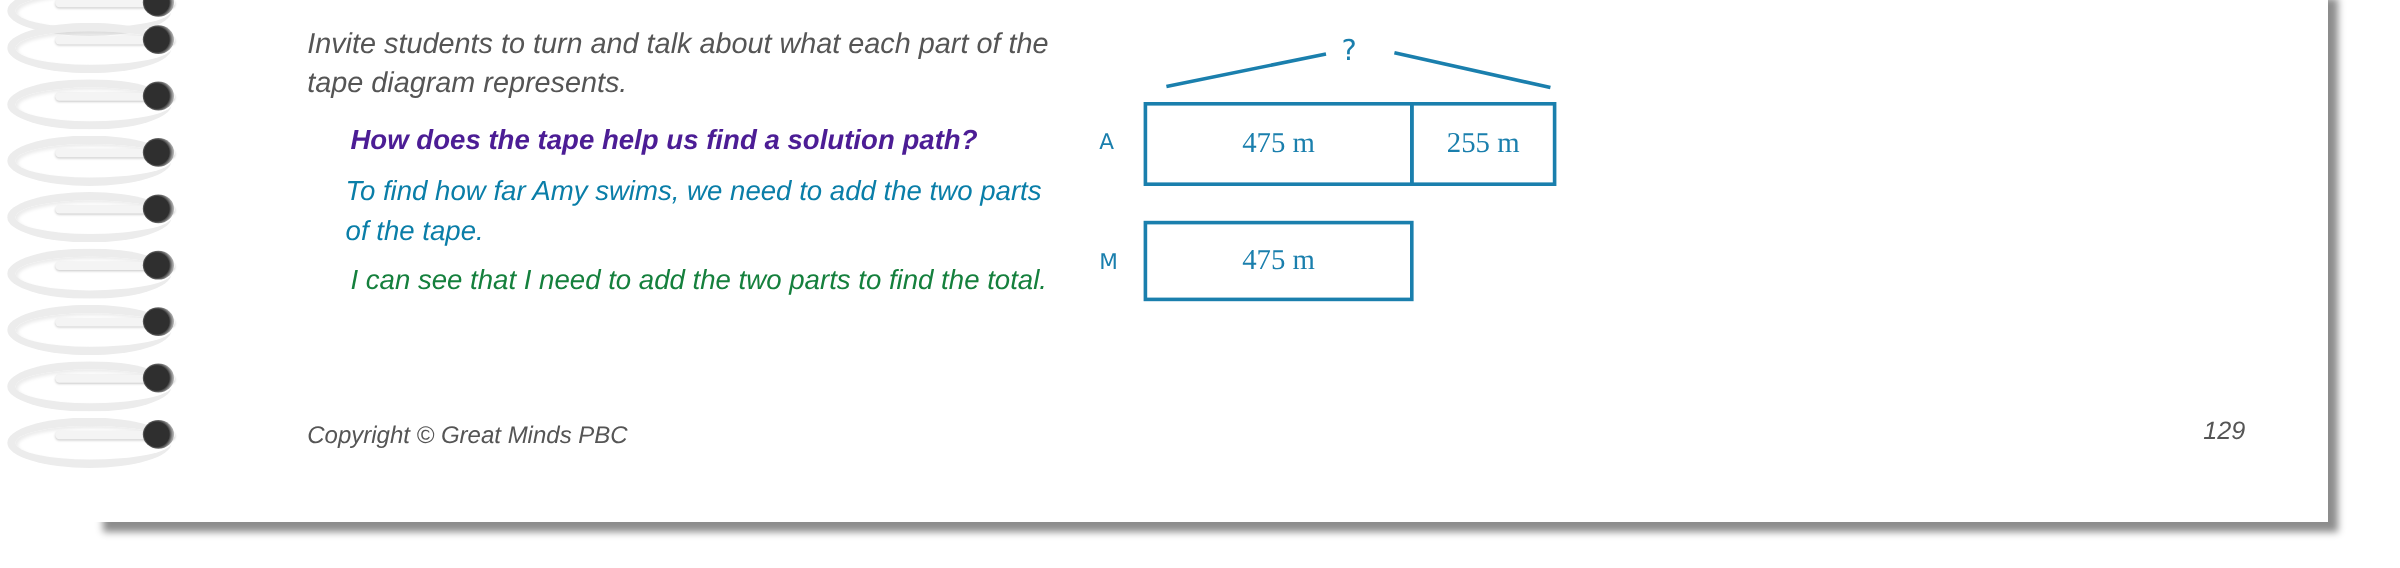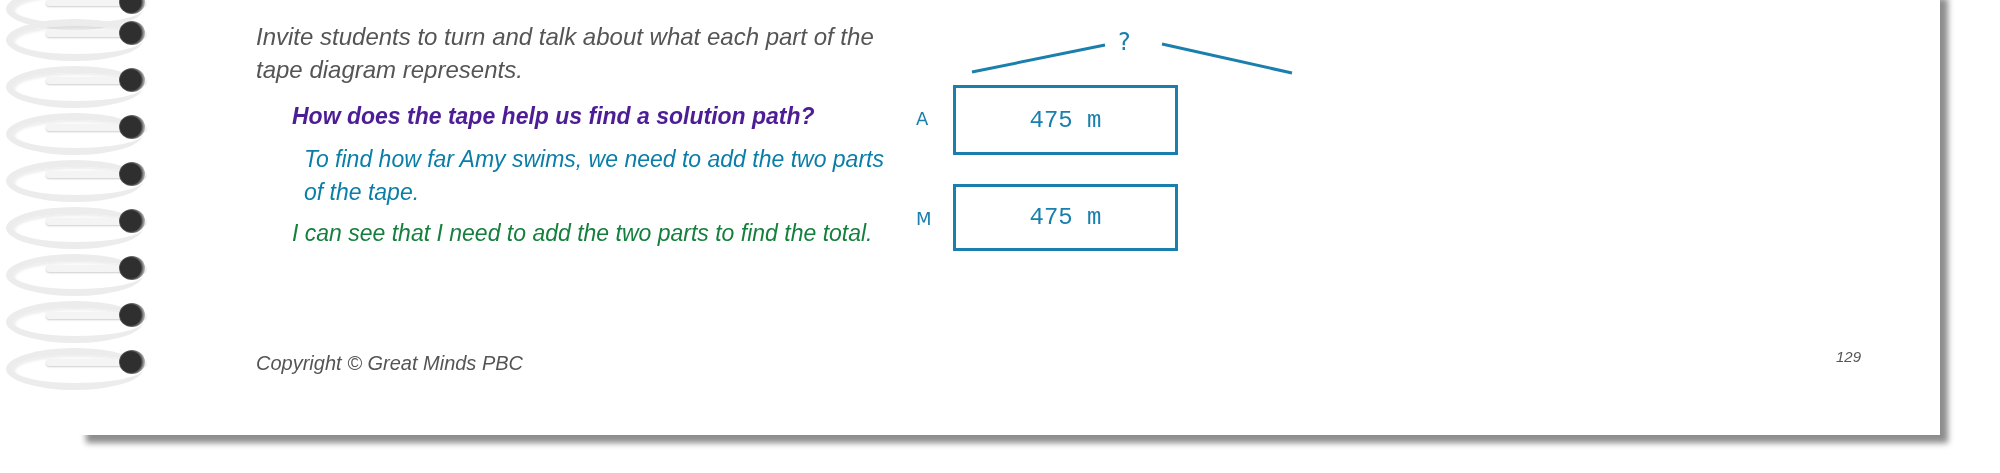--- a/index.html
+++ b/index.html
@@ -10,28 +10,28 @@
   .ring{position:absolute;left:6px;width:140px;height:34px;}
   .ring .loop{position:absolute;left:0;top:2px;width:130px;height:28px;border-radius:50%;
         border:7px solid #ececec;border-right:none;box-shadow:inset 2px 2px 3px rgba(0,0,0,0.08);}
   .ring .hole{position:absolute;left:113px;top:4px;width:26px;height:24px;border-radius:50%;
         background:radial-gradient(circle at 45% 50%,#2f2f2f 55%,#9a9a9a 70%,#ddd 85%);}
   .ring .wire{position:absolute;left:40px;top:13px;width:100px;height:7px;background:#f4f4f4;border-radius:4px;
         box-shadow:0 1px 2px rgba(0,0,0,0.2);}
   .text{position:absolute;font-style:italic;}
   .intro{left:256px;top:20px;width:640px;font-size:24px;line-height:33px;color:#555;}
   .q{left:292px;top:103px;font-size:23px;font-weight:bold;color:#4c1d95;}
-  .a1{left:304px;top:143px;width:600px;font-size:23px;line-height:33px;color:#0a7ea8;}
+  .a1{left:288px;top:143px;width:600px;font-size:23px;line-height:33px;color:#0a7ea8;}
   .a2{left:292px;top:217px;width:600px;font-size:23px;line-height:33px;color:#15803d;}
   .copy{left:256px;top:352px;font-size:20px;color:#555;}
-  .pnum{left:1836px;top:348px;font-size:15px;color:#555;}
+  .pnum{left:1836px;top:348px;font-size:21px;color:#555;}
   .diagram{position:absolute;left:900px;top:0;width:450px;height:270px;}
   .lbl{position:absolute;font-family:"DejaVu Sans",sans-serif;font-size:18px;color:#1a7fad;}
   .box{position:absolute;border:3px solid #1a7fad;box-sizing:border-box;display:flex;align-items:center;justify-content:center;
-       font-family:Liberation Mono, monospace;font-size:24px;color:#1a7fad;text-align:right;}
+       font-family:Liberation Serif, serif;font-size:24px;color:#1a7fad;text-align:right;}
 </style>
 </head>
 <body>
 
 <div class="page"></div>
 
 <div class="spiral">
   <div class="ring" style="top:-14px">
       <div class="loop"></div>
       <div class="wire"></div>
@@ -86,19 +86,20 @@
 
 <div class="diagram">
   <svg width="450" height="90" style="position:absolute;left:0;top:0">
     <path d="M72 72 L205 45" stroke="#1a7fad" stroke-width="3" fill="none"></path>
     <path d="M262 44 L392 73" stroke="#1a7fad" stroke-width="3" fill="none"></path>
   </svg>
   <div class="lbl" style="left:218px;top:28px;font-size:24px;">?</div>
 
   <div class="lbl" style="left:16px;top:108px;">A</div>
   <div class="box" style="left:53px;top:85px;width:225px;height:70px;">475 m</div>
+  <div class="box" style="left:275px;top:85px;width:122px;height:70px;">255 m</div>
 
   <div class="lbl" style="left:16px;top:208px;">M</div>
   <div class="box" style="left:53px;top:184px;width:225px;height:67px;">475 m</div>
 </div>
 
 <div class="text copy">Copyright © Great Minds PBC</div>
 <div class="text pnum">129</div>
 
 </body></html>

